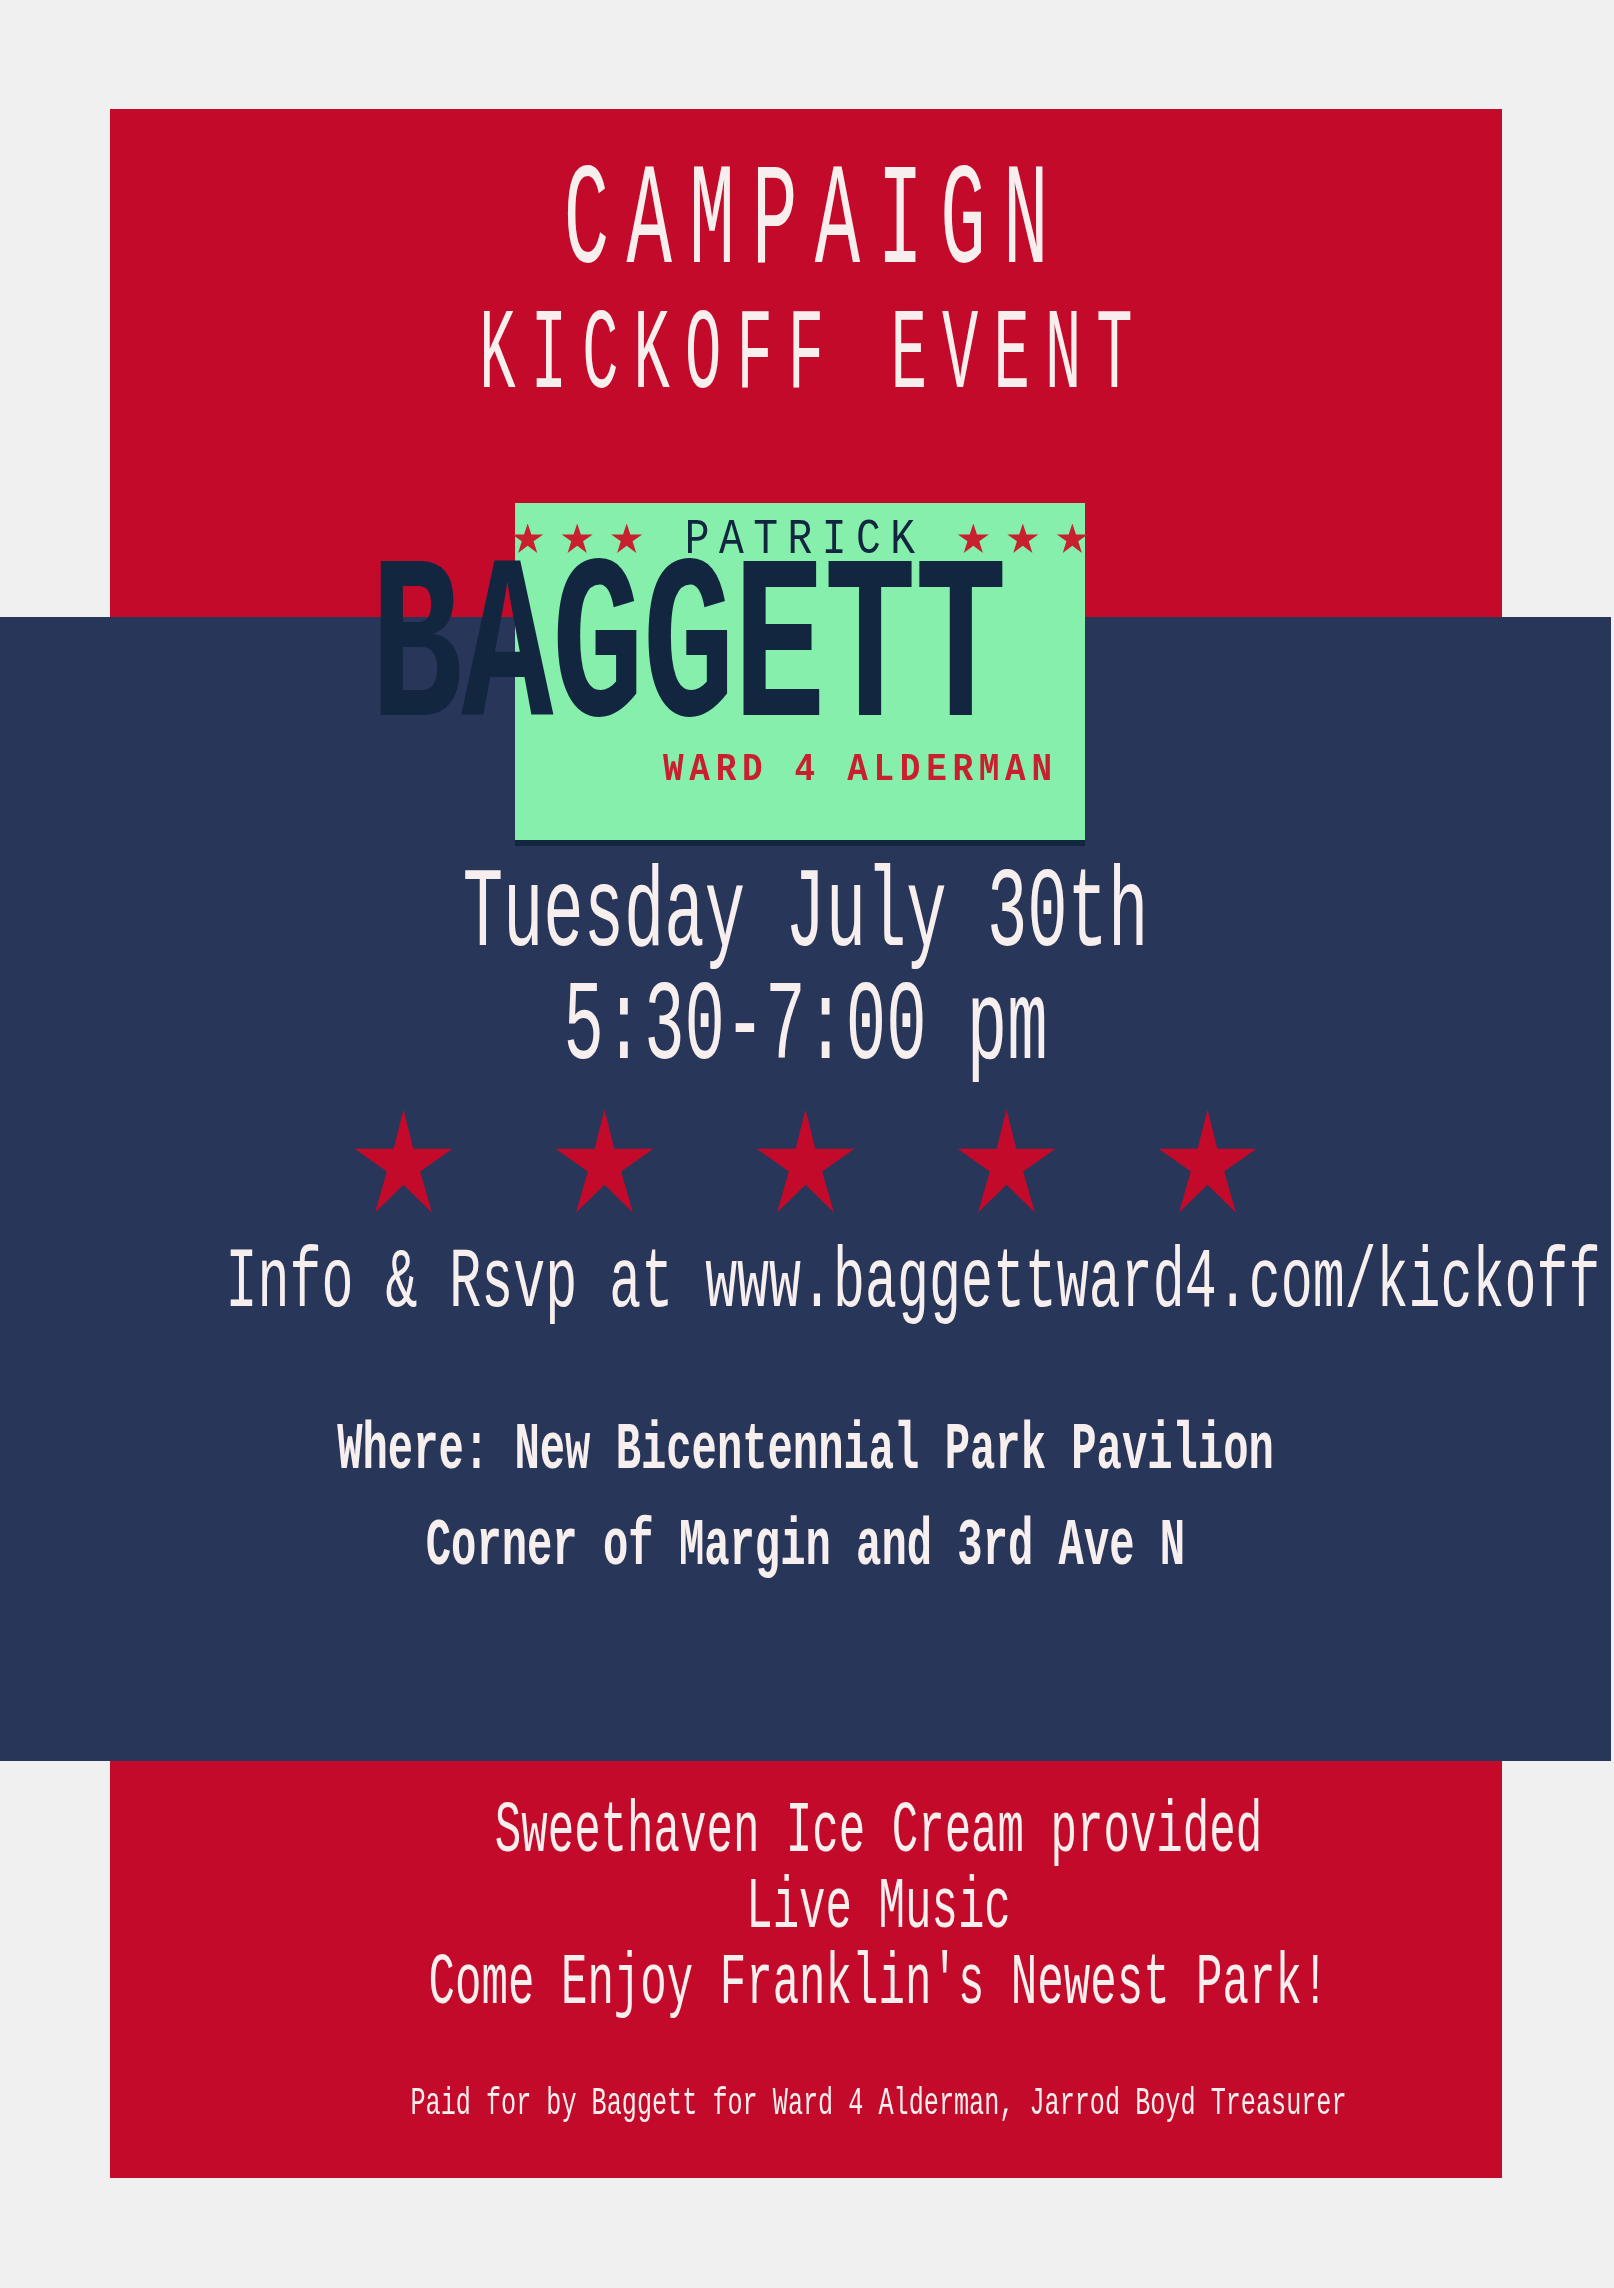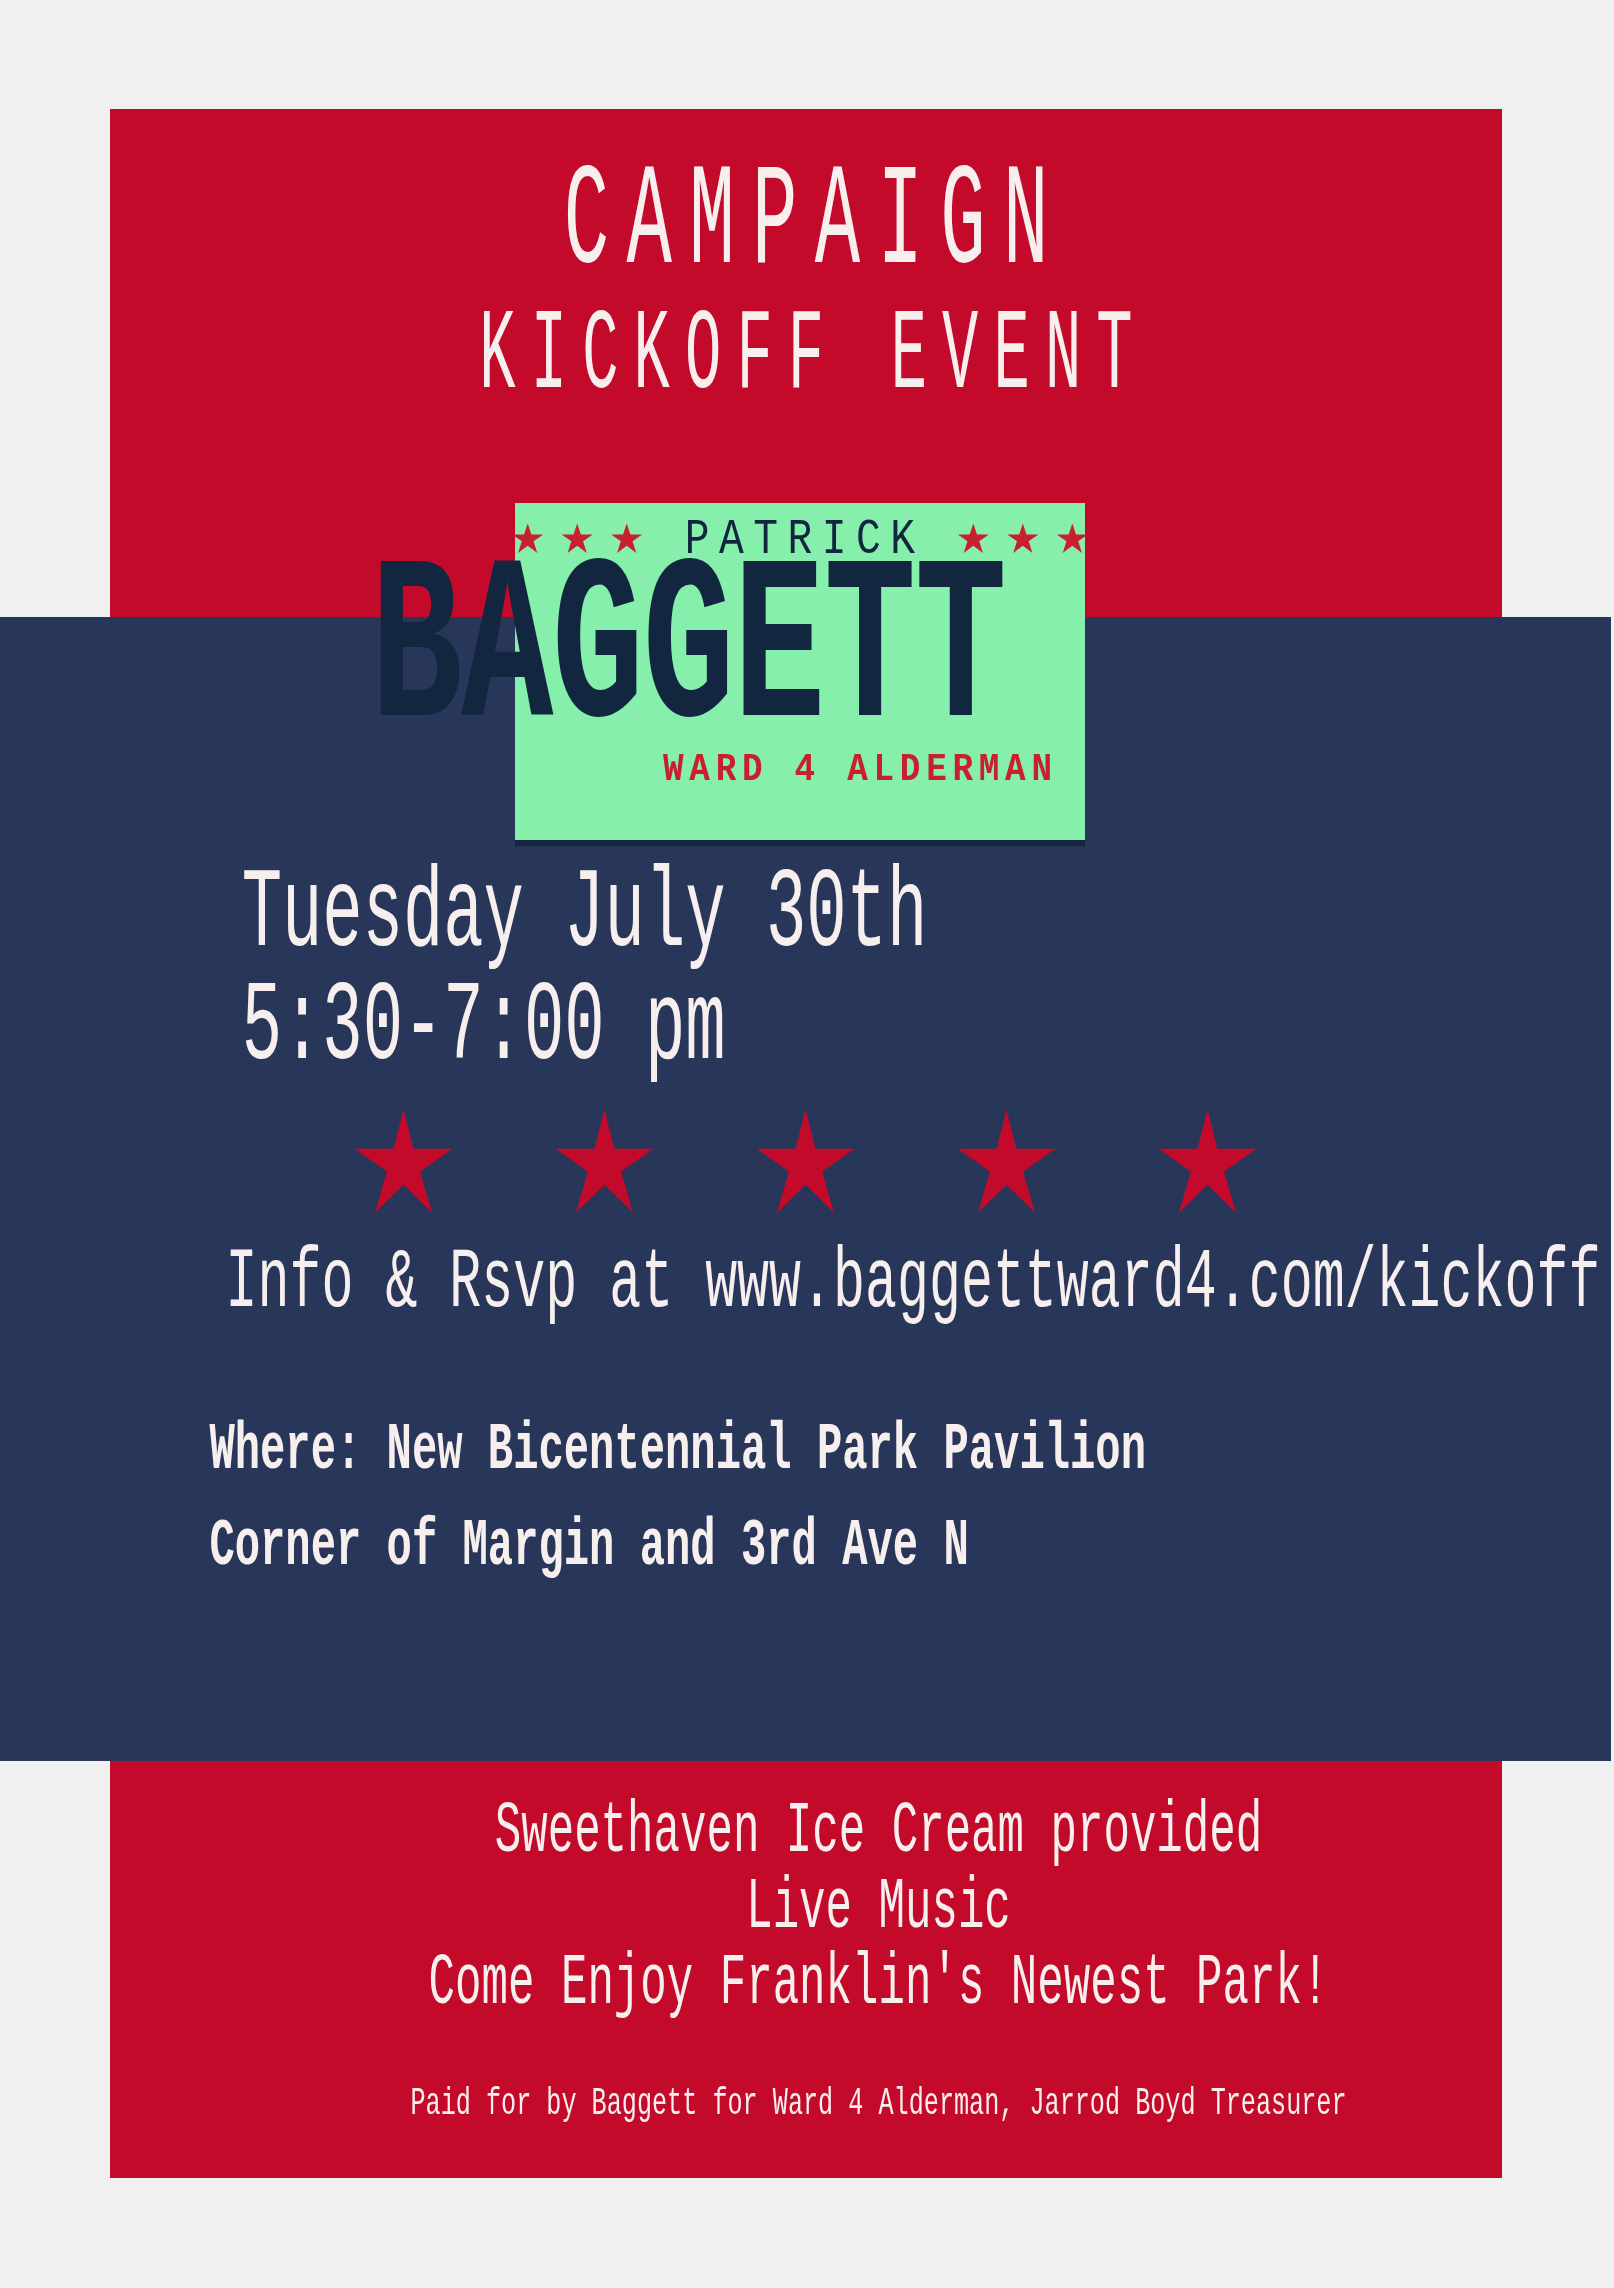--- a/index.html
+++ b/index.html
@@ -157,20 +157,21 @@
     background: #12263f;
   }
 
   
   .navy-content {
     position: absolute;
     left: 0px;
     top: 868px;
     width: 1611px;
     z-index: 6;
+    text-align: center;
     color: #f7eeee;
   }
   .date-line, .time-line {
     font-size: 96px;
     line-height: 1.0;
     font-weight: 400;
     transform: scaleX(0.70) scaleY(1.18);
     white-space: nowrap;
   }
   .time-line { margin-top: 16.6px; }

